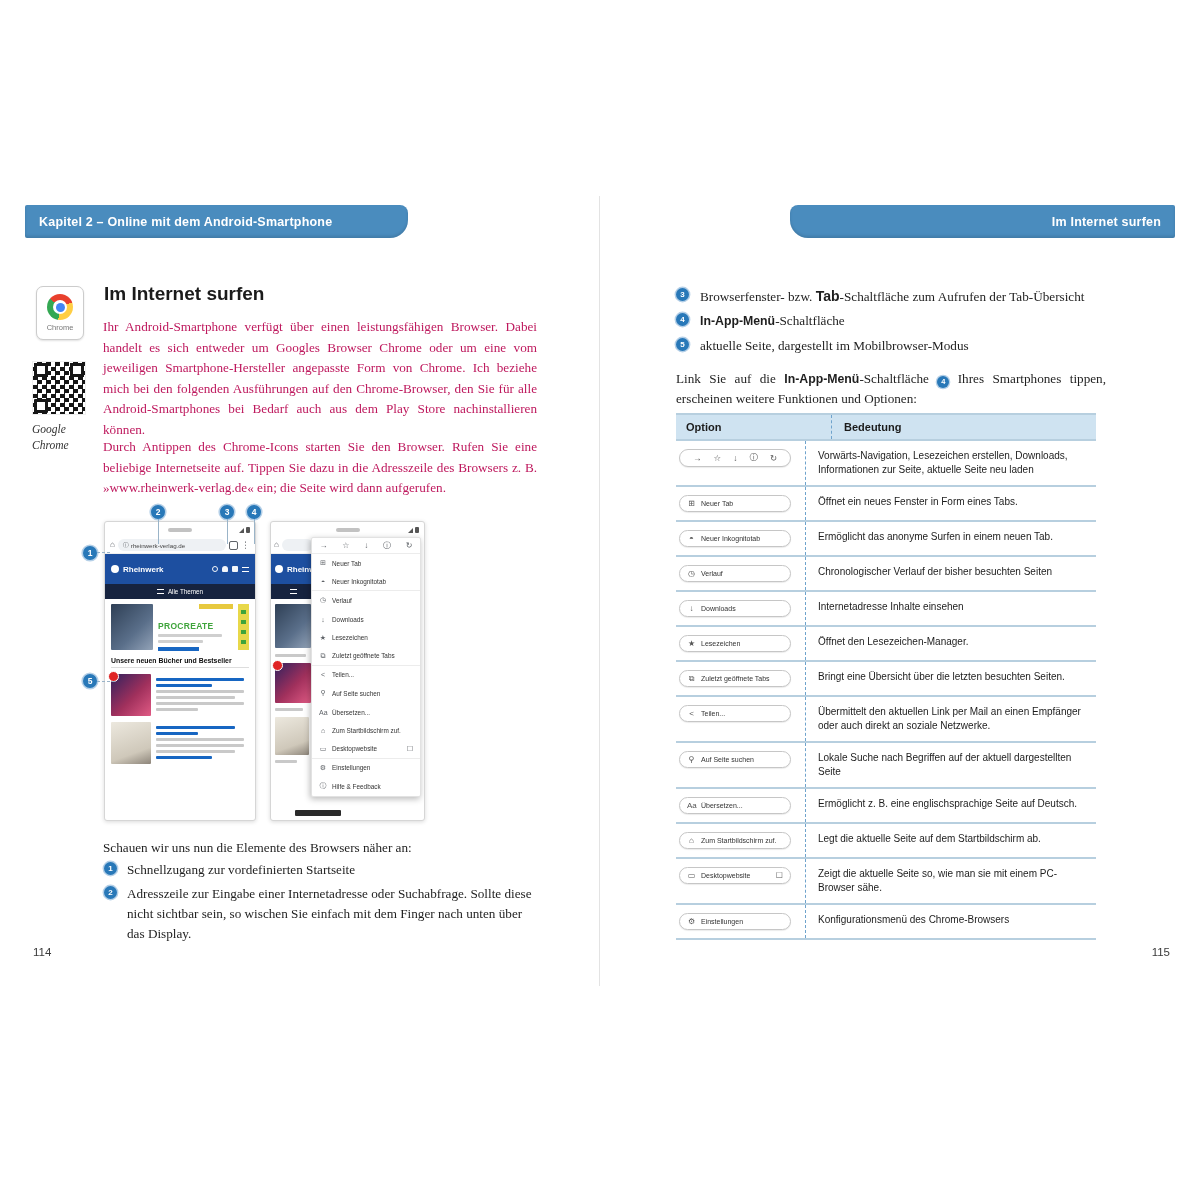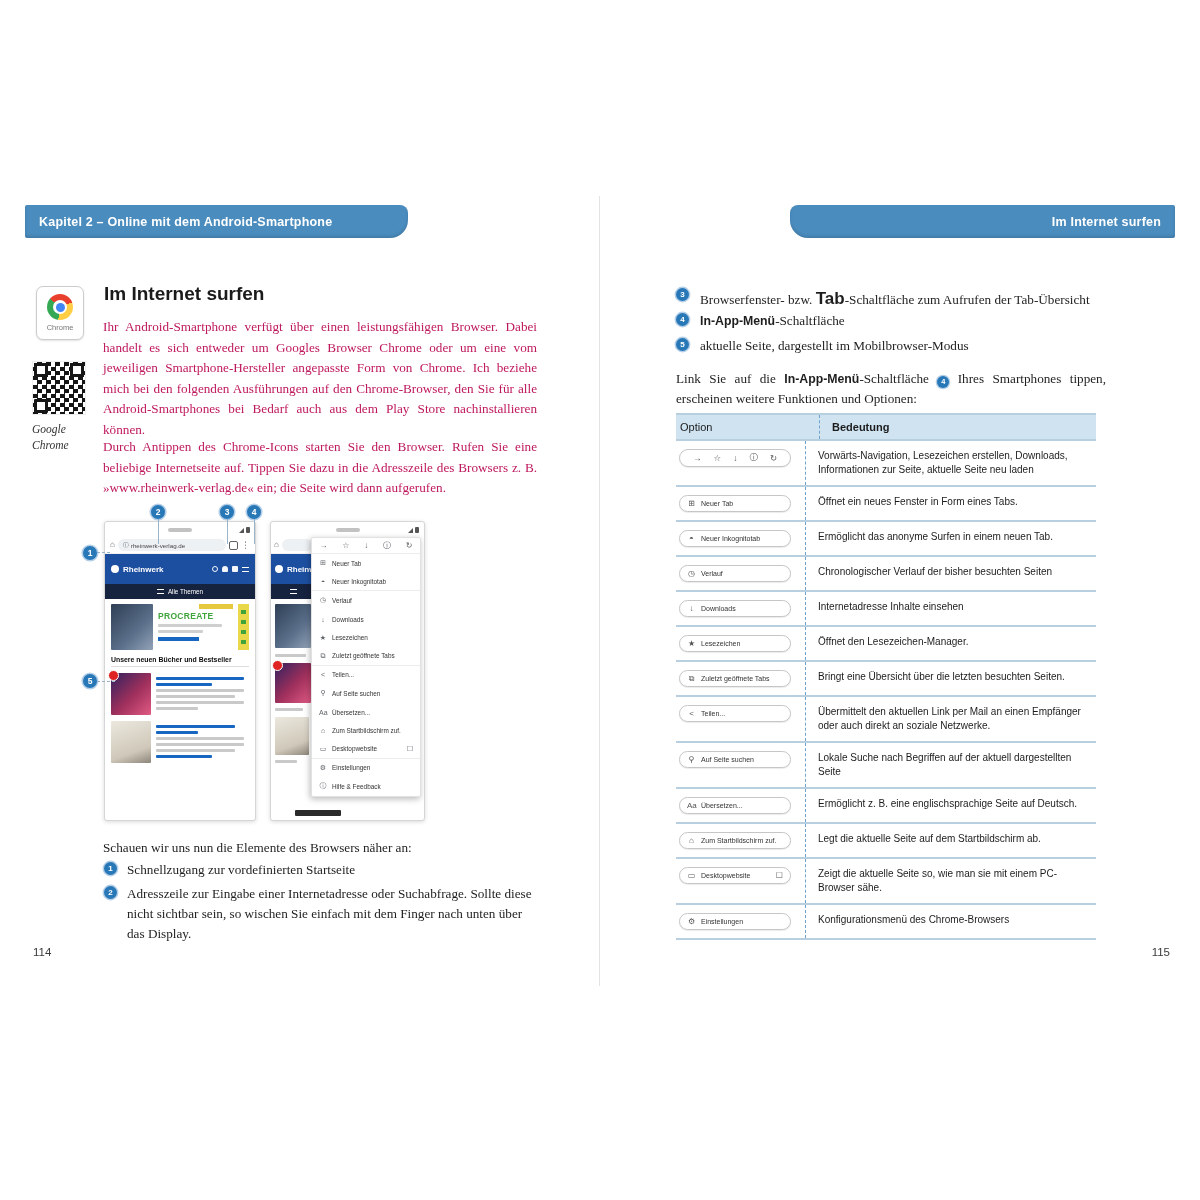--- a/index.html
+++ b/index.html
@@ -77,21 +77,21 @@
   .shi-p{width:6px;height:6px;background:rgba(255,255,255,.95);border-radius:50% 50% 1px 1px}
   .shi-b{width:6px;height:6px;background:rgba(255,255,255,.95);border-radius:1px}
   .shi-m{width:7px;height:5px;border-top:1.4px solid #fff;border-bottom:1.4px solid #fff}
   .ph-nav{height:15px;background:#16233f;color:#fff;display:flex;align-items:center;justify-content:center;gap:4px;font-size:6.3px}
   .bars{width:7px;height:5px;border-top:1px solid #fff;border-bottom:1px solid #fff}
   .ph-body{padding:5px 6px}
   .promo{display:flex;gap:5px}
   .promo-img{width:42px;height:46px;flex:none;border-radius:1px;background:linear-gradient(135deg,#2e3f55,#5a6f8a 60%,#93a3b8)}
   .promo-txt{flex:1;min-width:0}
   .p-kicker{width:34px;height:5px;background:#e7c93f;margin-left:auto}
-  .p-title{color:#3fa43b;font-weight:bold;font-size:8.5px;letter-spacing:.3px;margin-top:2px;white-space:nowrap;overflow:hidden}
+  .p-title{color:#3fa43b;font-weight:bold;font-size:8.5px;letter-spacing:.3px;margin-top:12px;white-space:nowrap;overflow:hidden}
   .p-line{height:3px;background:#cfcfcf;border-radius:1px;margin-top:3px}
   .p-link{height:4px;width:55%;background:#1766c2;margin-top:4px}
   .sale{width:11px;height:46px;flex:none;background:#e8d84a;display:flex;flex-direction:column;align-items:center;justify-content:space-around;padding:3px 0}
   .sale i{width:5px;height:4px;background:#3fa43b}
   .books-h{margin-top:6px;padding-bottom:3px;border-bottom:1px solid #ddd;font-size:6.9px;font-weight:bold;color:#0d0d0d;white-space:nowrap;overflow:hidden}
   .bitem{display:flex;gap:5px;margin-top:6px}
   .bthumb{width:40px;height:42px;flex:none;position:relative;border-radius:1px;
           background:linear-gradient(135deg,#31215e,#a0305c 55%,#e05a84)}
   .bthumb2{background:linear-gradient(160deg,#ece8de,#cfc8ba 70%,#8d857a)}
   .bbadge{position:absolute;left:-3px;top:-3px;width:11px;height:11px;border-radius:50%;background:#e02424;border:1px solid #fff}
@@ -114,21 +114,21 @@
 
   
   .rli{position:absolute;left:676px;width:440px;padding-left:24px;font:13.2px/1.5 "Liberation Serif",serif}
   .rpara{position:absolute;left:676px;top:369px;width:430px;font:13.2px/1.55 "Liberation Serif",serif;text-align:justify}
   .b{font-weight:bold}
 
   .tbl{position:absolute;left:676px;top:413px;width:420px;font-family:"Liberation Sans",sans-serif;border-bottom:2px solid #b7cfdf}
   .rows-host{display:contents}
   .trow{display:flex;border-top:2px solid #b7cfdf}
   .thead{background:#cfe3f1}
-  .th1{width:144px;flex:none;border-right:1px dashed #6fa3cc;padding:6px 0 6px 4px;font-weight:normal;font-size:11px;color:#1c1c1c}
+  .th1{width:156px;flex:none;border-right:1px dashed #6fa3cc;padding:6px 0 6px 10px;font-weight:bold;font-size:11px;color:#1c1c1c}
   .th2{flex:1;padding:6px 0 6px 12px;font-weight:bold;font-size:11px;color:#1c1c1c}
   .tc1{width:130px;flex:none;border-right:1px dashed #6fa3cc;padding:8px 10px 8px 3px;display:flex;align-items:flex-start}
   .tc2{flex:1;padding:8px 6px 8px 12px;font-size:10px;line-height:1.4;color:#1c1c1c}
   .pill{display:flex;align-items:center;gap:5px;width:112px;min-height:17px;border:1.4px solid #c6c6c6;border-radius:9px;
         background:#fff;padding:2px 7px;font-size:7px;color:#333;box-shadow:0 1px 1px rgba(0,0,0,.08);white-space:nowrap}
   .pic{width:9px;flex:none;font-size:8px;color:#555;text-align:center}
   .ptrail{margin-left:auto;font-size:8px;color:#555}
   .navpill{justify-content:space-around;gap:0}
   .navpill span{font-size:8.5px;color:#555}
 </style>
@@ -389,21 +389,21 @@
     <span class="pagenum" style="left:33px">114</span>
   </div>
 
   <div>
     <div class="header-bar bar-right">
       <span>Im Internet surfen</span>
     </div>
 
     <div class="rli" style="top:286px">
       <span class="lnum">3</span>
-      <span>Browserfenster- bzw. </span><span class="b sans" style="font-size:17px">Tab</span><span>-Schaltfläche zum Aufrufen der Tab-Übersicht</span>
+      <span>Browserfenster- bzw. </span><span class="b sans" style="font-size:14px">Tab</span><span>-Schaltfläche zum Aufrufen der Tab-Übersicht</span>
     </div>
     <div class="rli" style="top:311px">
       <span class="lnum">4</span>
       <span class="b sans" style="font-size:12.3px">In-App-Menü</span><span>-Schaltfläche</span>
     </div>
     <div class="rli" style="top:336px">
       <span class="lnum">5</span>
       <span>aktuelle Seite, dargestellt im Mobilbrowser-Modus</span>
     </div>
 

